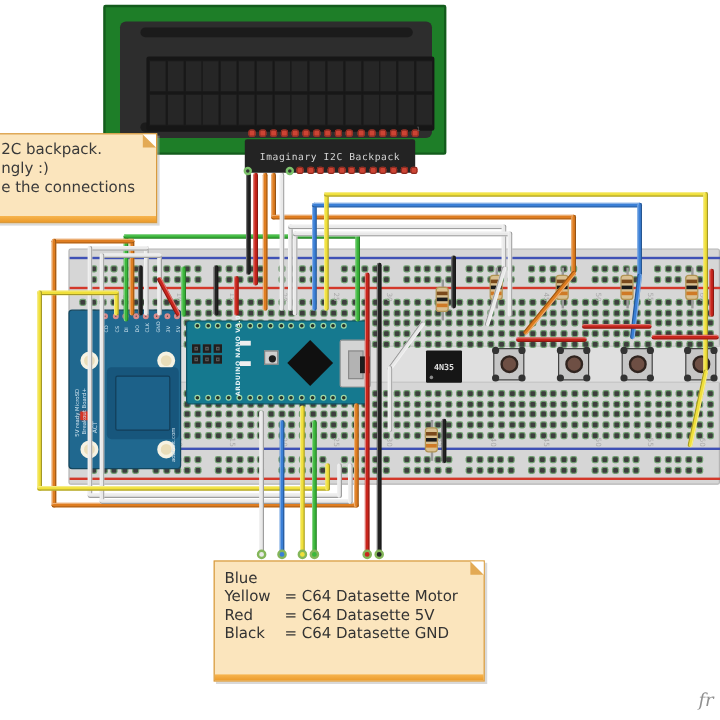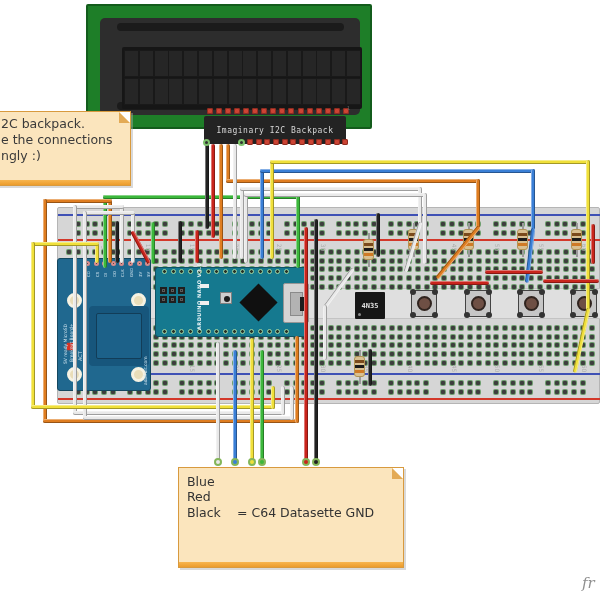--- a/index.html
+++ b/index.html
@@ -1251,34 +1251,39 @@
       <div class="pin" style="left: 342.15px; top: 139px;"></div>
       <div class="ring" style="left: 203px; top: 139px;"></div>
       <div class="ring" style="left: 238px; top: 139px;"></div>
     </div>
 
   <div id="note-top" class="note">
     <div class="fold"></div>
     <div class="fold2"></div>
     <div id="note-top-lines" style="position:static;">
         <span class="ln">2C backpack.</span>
+        <span class="ln">ngly :)</span>
         <span class="ln">e the connections</span>
-        <span class="ln">ngly :)</span>
       </div>
     <div class="strip"></div>
   </div>
   <div id="note-legend" class="note">
     <div class="fold"></div>
     <div class="fold2"></div>
     <div id="note-legend-rows" style="position:static;">
         <div class="row">
           <span class="nm">Blue</span>
         </div>
         <div class="row">
+          <span class="nm">Yellow</span>
+          <span class="rs">= C64 Datasette Motor</span>
+        </div>
+        <div class="row">
           <span class="nm">Red</span>
+          <span class="rs">= C64 Datasette 5V</span>
         </div>
         <div class="row">
           <span class="nm">Black</span>
           <span class="rs">= C64 Datasette GND</span>
         </div>
       </div>
     <div class="strip"></div>
   </div>
 
   <div id="watermark">fr</div>

